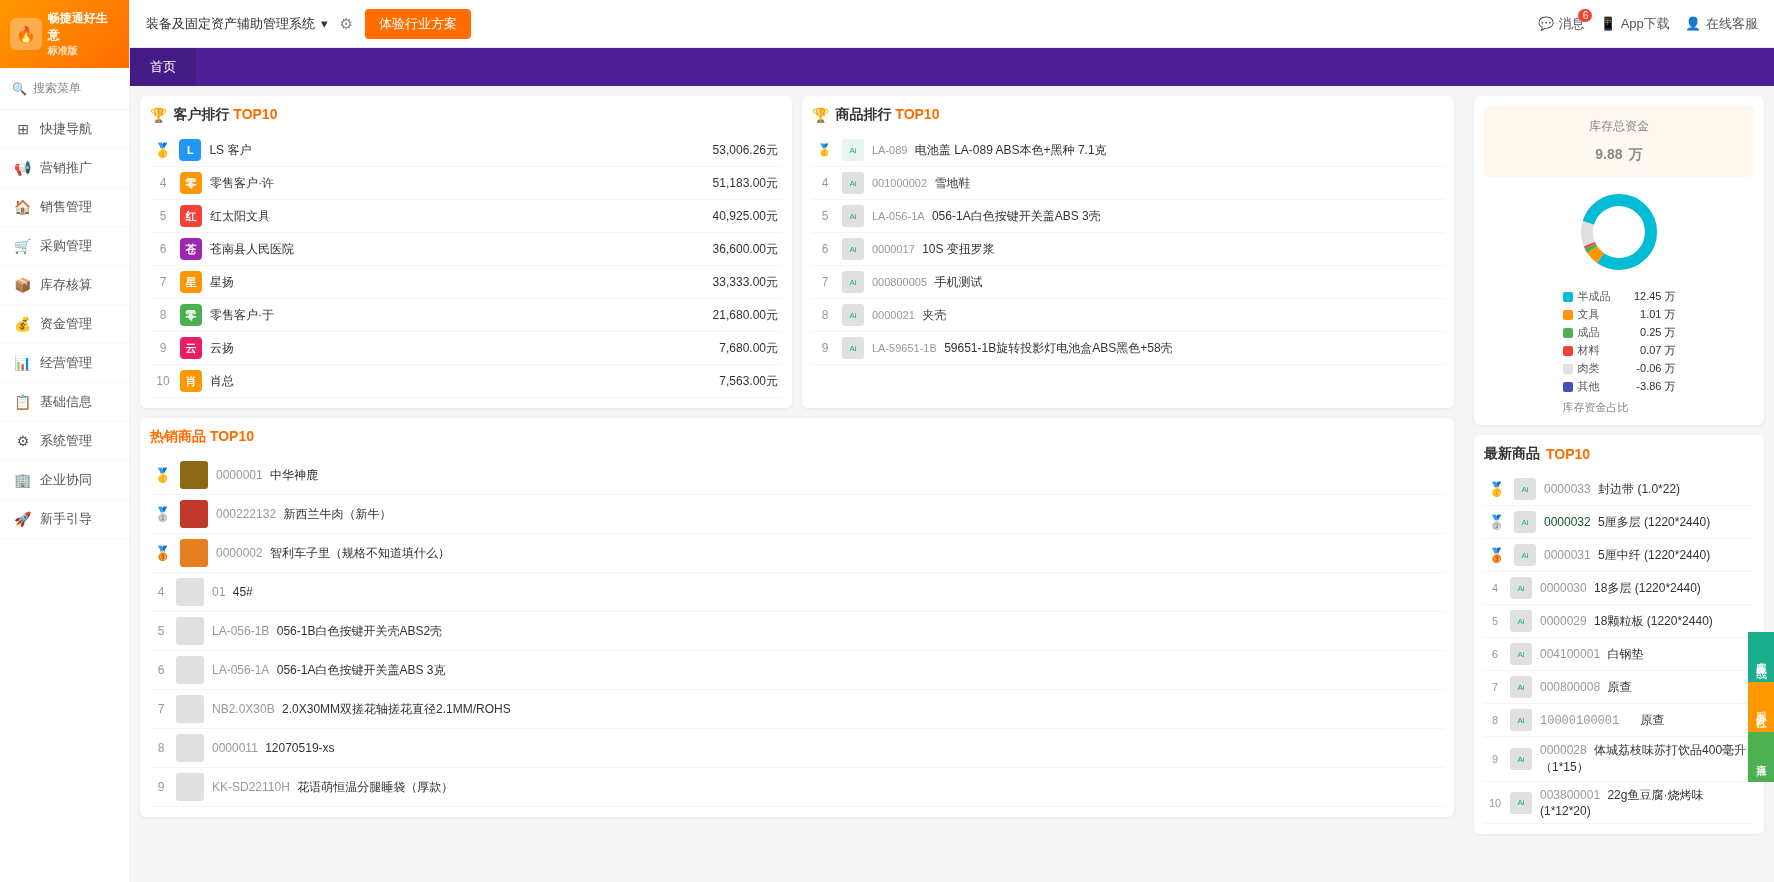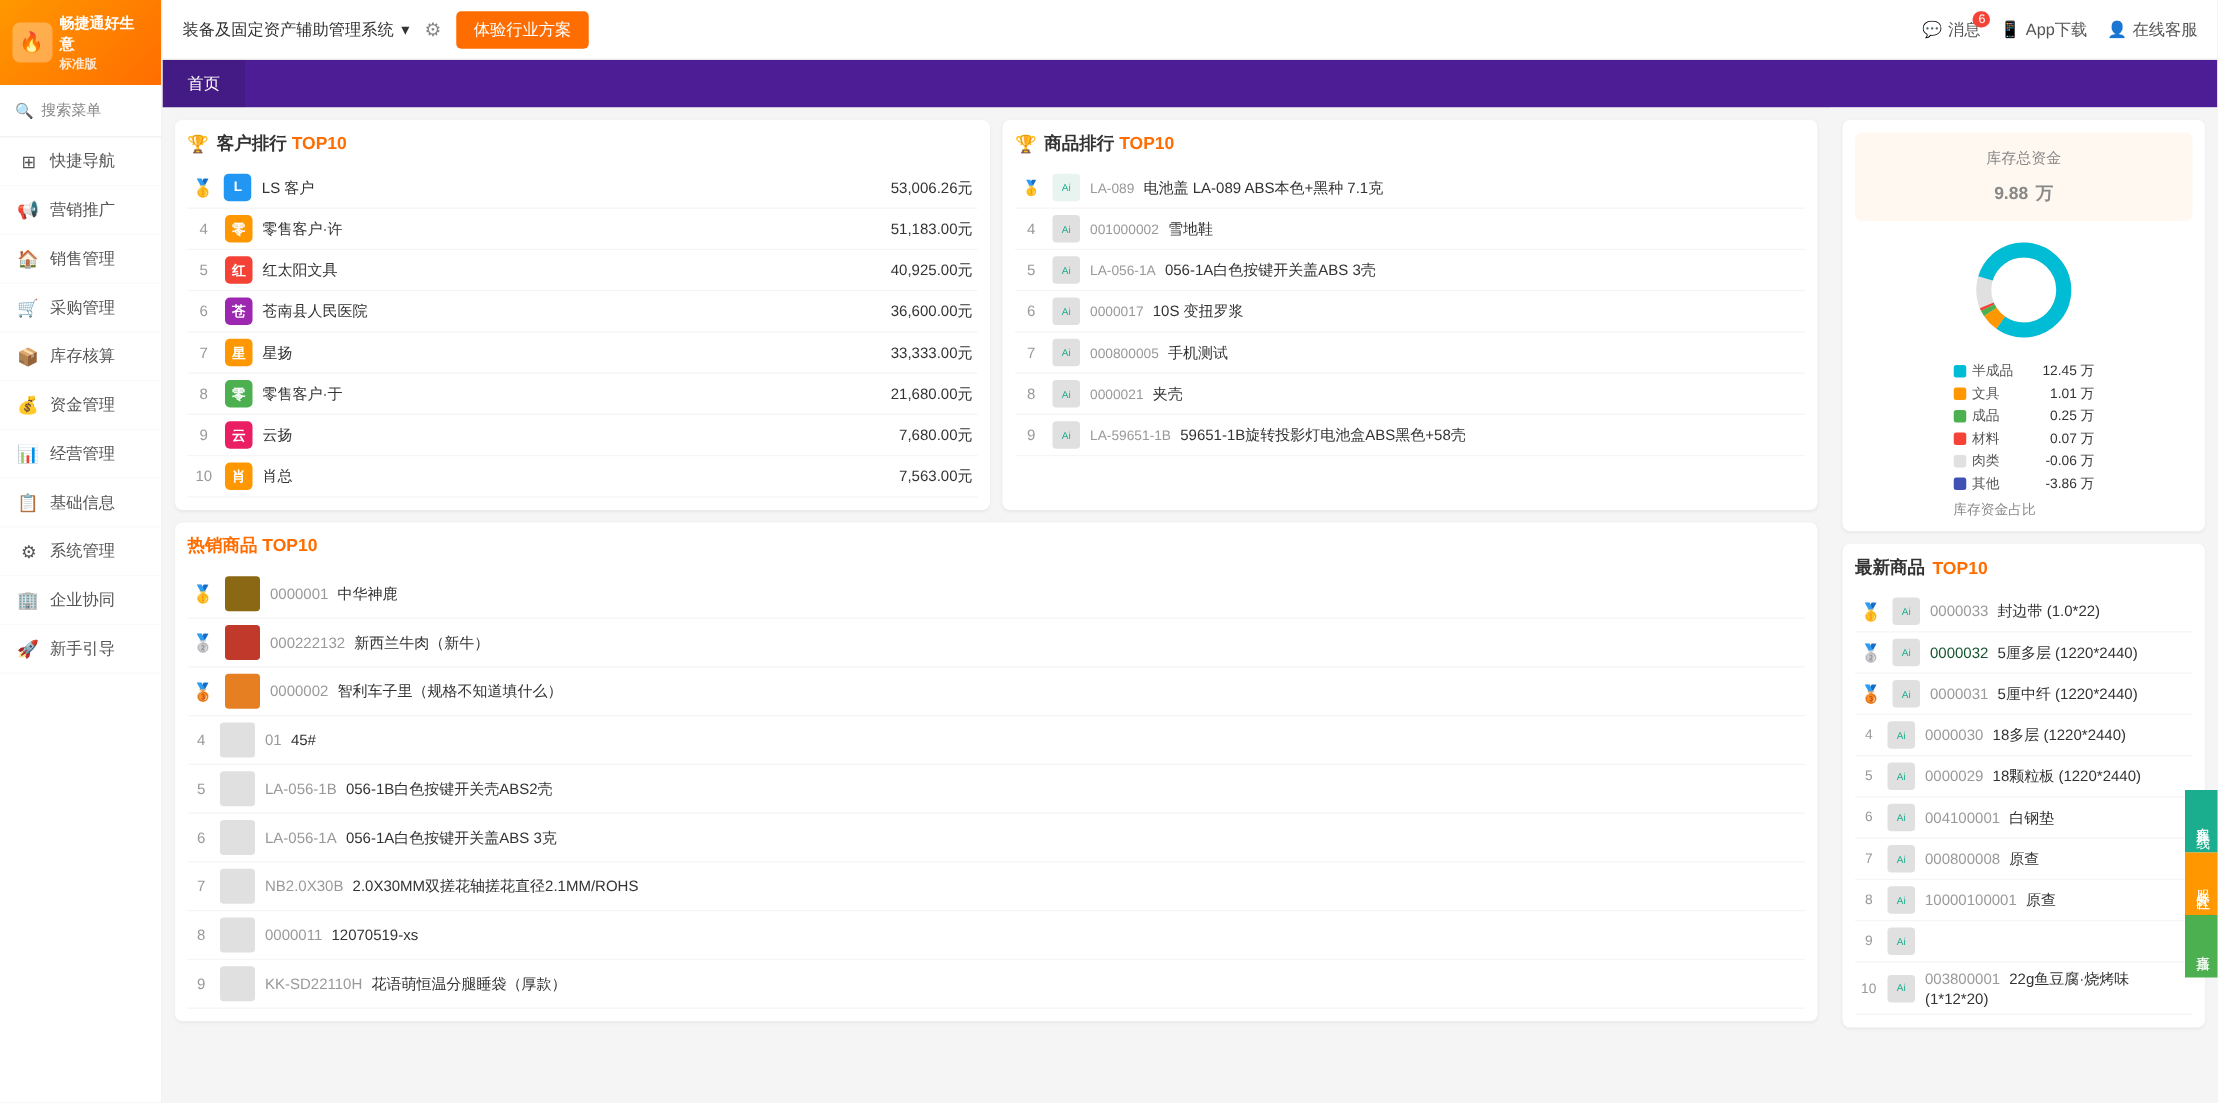--- a/index.html
+++ b/index.html
@@ -765,29 +765,33 @@
               <span style="color:#999;margin-right:4px;">000800008</span>
               <span>原查</span>
             </span>
           </div>
           <div class="new-prod-row">
             <span class="new-prod-num">8</span>
             <div class="new-prod-img">
                 <span style="font-size:8px;color:#1aad8e;">Ai</span>
               </div>
             <span class="new-prod-info">
-              <span style="color:#999;margin-right:4px;">10000100001</span>
+              <span style="color:#999;margin-right:18px;font-family:Liberation Mono, monospace;">10000100001</span>
               <span>原查</span>
             </span>
           </div>
           <div class="new-prod-row">
             <span class="new-prod-num">9</span>
             <div class="new-prod-img">
                 <span style="font-size:8px;color:#1aad8e;">Ai</span>
               </div>
+            <span class="new-prod-info">
+              <span style="color:#999;margin-right:4px;">0000028</span>
+              <span>体城荔枝味苏打饮品400毫升（1*15）</span>
+            </span>
           </div>
           <div class="new-prod-row">
             <span class="new-prod-num">10</span>
             <div class="new-prod-img">
                 <span style="font-size:8px;color:#1aad8e;">Ai</span>
               </div>
             <span class="new-prod-info">
               <span style="color:#999;margin-right:4px;">003800001</span>
               <span>22g鱼豆腐·烧烤味 (1*12*20)</span>
             </span>

